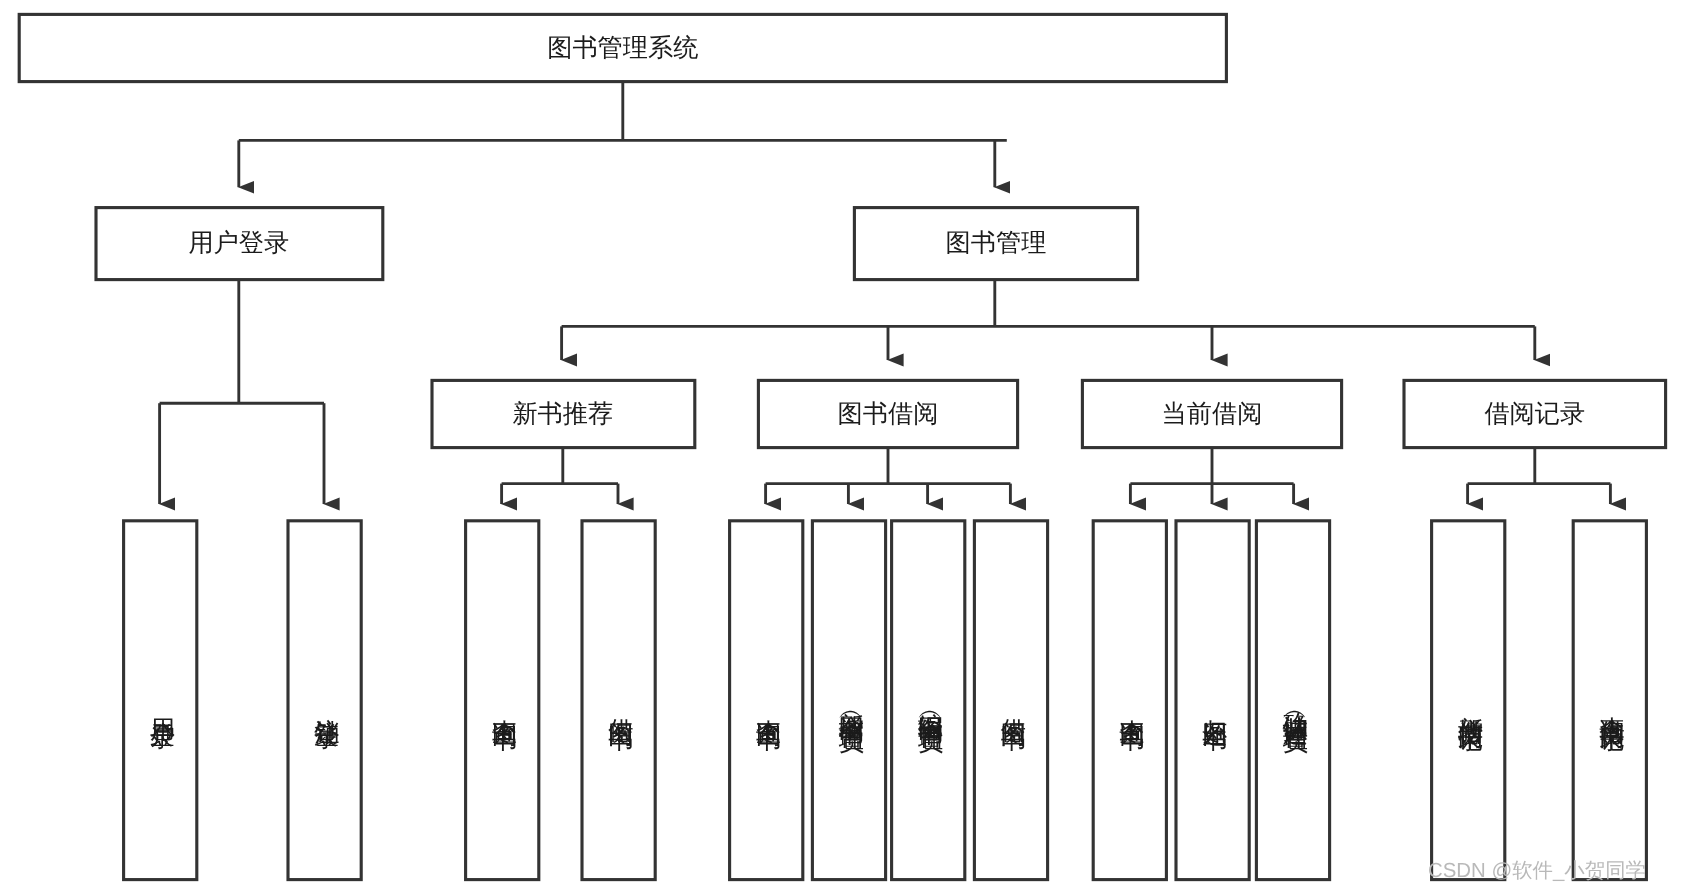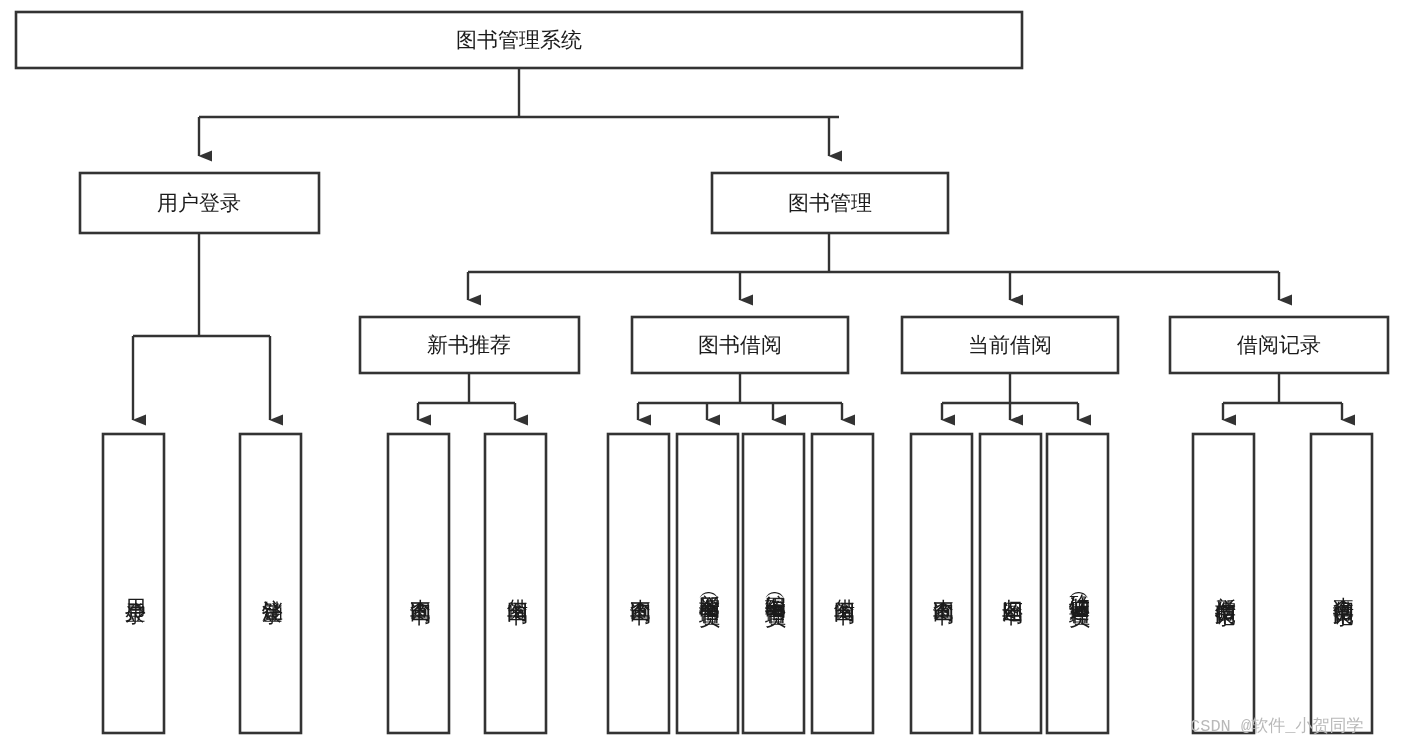--- a/index.html
+++ b/index.html
@@ -20,21 +20,21 @@
   }
   .h-node .node-text{font-size:21px;}
   .v-node .node-text{font-size:21px;writing-mode:vertical-rl;letter-spacing:2px;}
   .link{stroke:#333333;stroke-width:2.4;fill:none;}
   .arrow-head{fill:#333333;stroke:none;}
   .watermark{
     position:absolute;
     left:1190px;top:714px;
     font-size:17px;
     color:#b9b9b9;
-    font-family:Liberation Mono, monospace;
+    font-family:Liberation Sans, sans-serif;
     white-space:nowrap;
     user-select:none;
   }
 </style>
 </head>
 <body>
 
 <div id="diagram-root">
 
   <svg id="tree" viewBox="0 0 1405 747" xmlns="http://www.w3.org/2000/svg">

